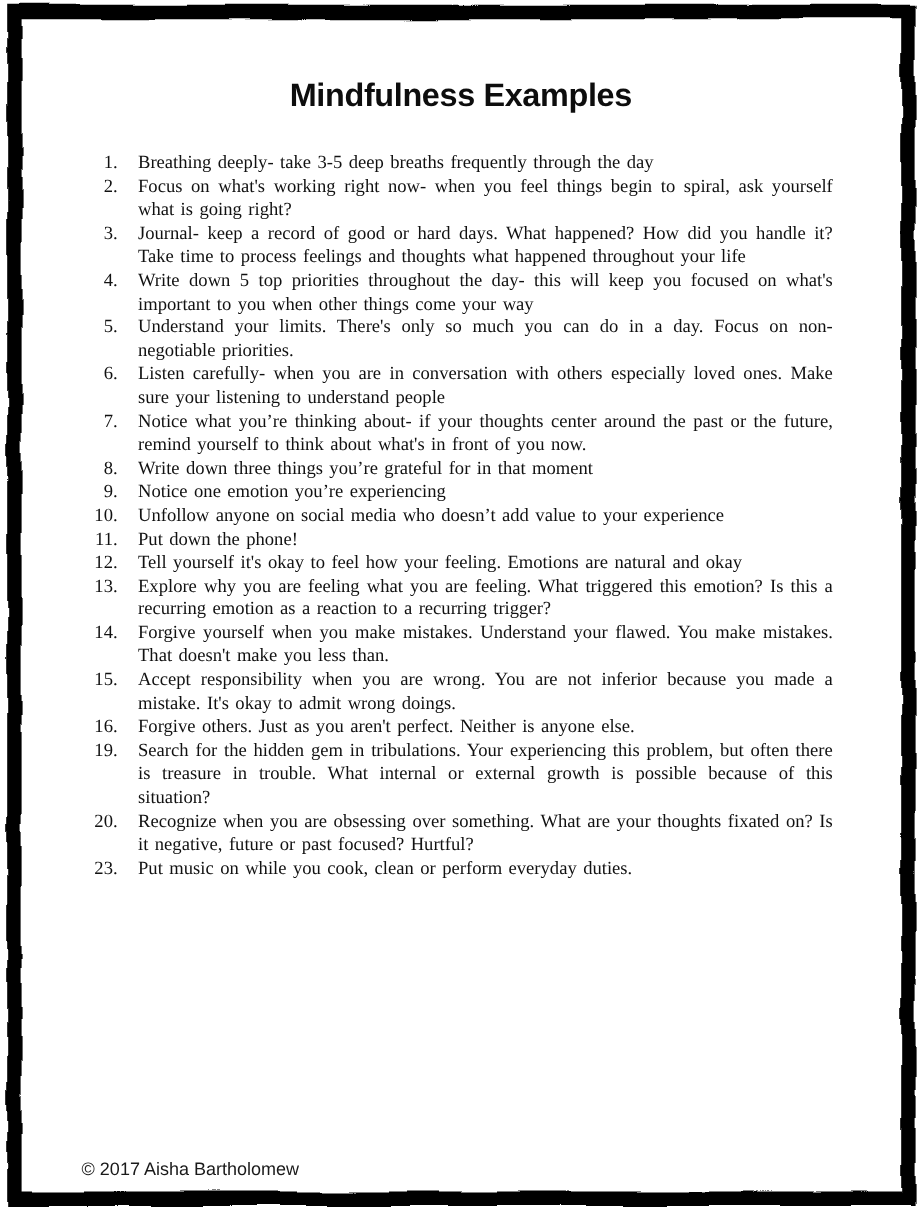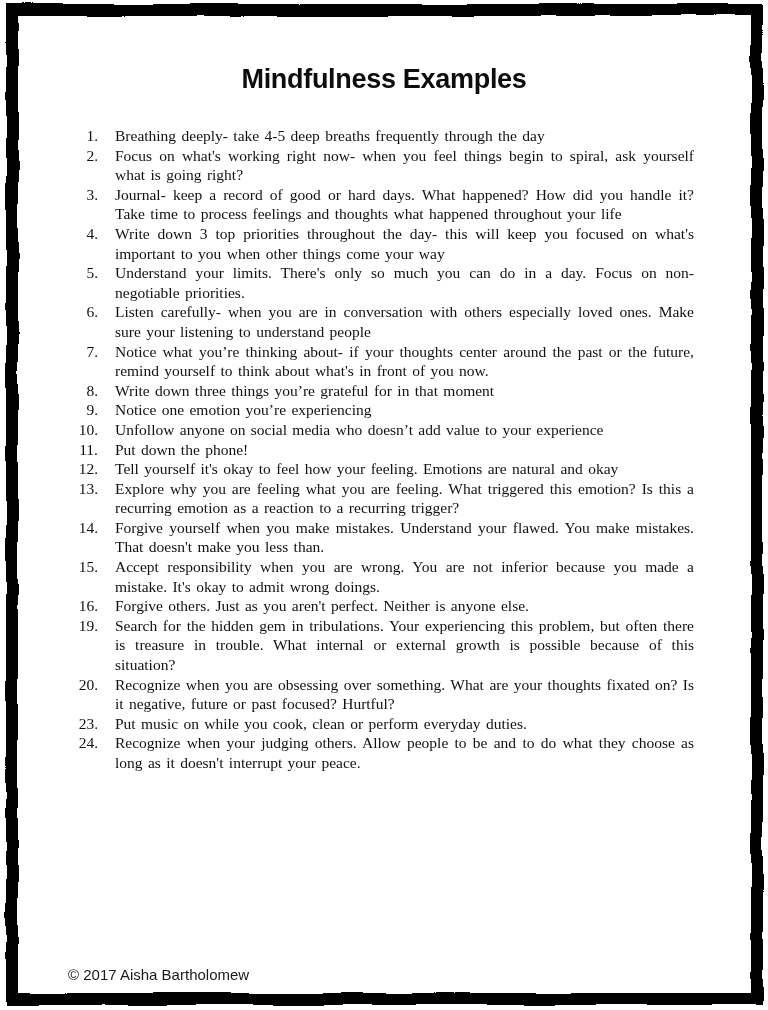--- a/index.html
+++ b/index.html
@@ -90,33 +90,33 @@
   </svg>
 
   <div class="content">
 
     <h1 class="doc-title">Mindfulness Examples</h1>
 
     <ol class="mindful-list">
 
     <li>
         <span class="num">1.</span>
-        <span class="txt">Breathing deeply- take 4-5 deep breaths frequently through the day</span>
+        <span class="txt">Breathing deeply- take 3-5 deep breaths frequently through the day</span>
       </li>
         <li>
         <span class="num">2.</span>
         <span class="txt">Focus on what's working right now- when you feel things begin to spiral, ask yourself what is going right?</span>
       </li>
         <li>
         <span class="num">3.</span>
         <span class="txt">Journal- keep a record of good or hard days. What happened? How did you handle it? Take time to process feelings and thoughts what happened throughout your life</span>
       </li>
         <li>
         <span class="num">4.</span>
-        <span class="txt">Write down 3 top priorities throughout the day- this will keep you focused on what's important to you when other things come your way</span>
+        <span class="txt">Write down 5 top priorities throughout the day- this will keep you focused on what's important to you when other things come your way</span>
       </li>
         <li>
         <span class="num">5.</span>
         <span class="txt">Understand your limits. There's only so much you can do in a day. Focus on non-negotiable priorities.</span>
       </li>
         <li>
         <span class="num">6.</span>
         <span class="txt">Listen carefully- when you are in conversation with others especially loved ones. Make sure your listening to understand people</span>
       </li>
         <li>
@@ -164,22 +164,18 @@
         <span class="txt">Search for the hidden gem in tribulations. Your experiencing this problem, but often there is treasure in trouble. What internal or external growth is possible because of this situation?</span>
       </li>
         <li>
         <span class="num">20.</span>
         <span class="txt">Recognize when you are obsessing over something. What are your thoughts fixated on? Is it negative, future or past focused? Hurtful?</span>
       </li>
         <li>
         <span class="num">23.</span>
         <span class="txt">Put music on while you cook, clean or perform everyday duties.</span>
       </li>
-        <li>
-        <span class="num">24.</span>
-        <span class="txt">Recognize when your judging others. Allow people to be and to do what they choose as long as it doesn't interrupt your peace.</span>
-      </li>
       </ol>
 
     <div class="footer">© 2017 Aisha Bartholomew</div>
 
   </div>
 </div>
 
 </body></html>

